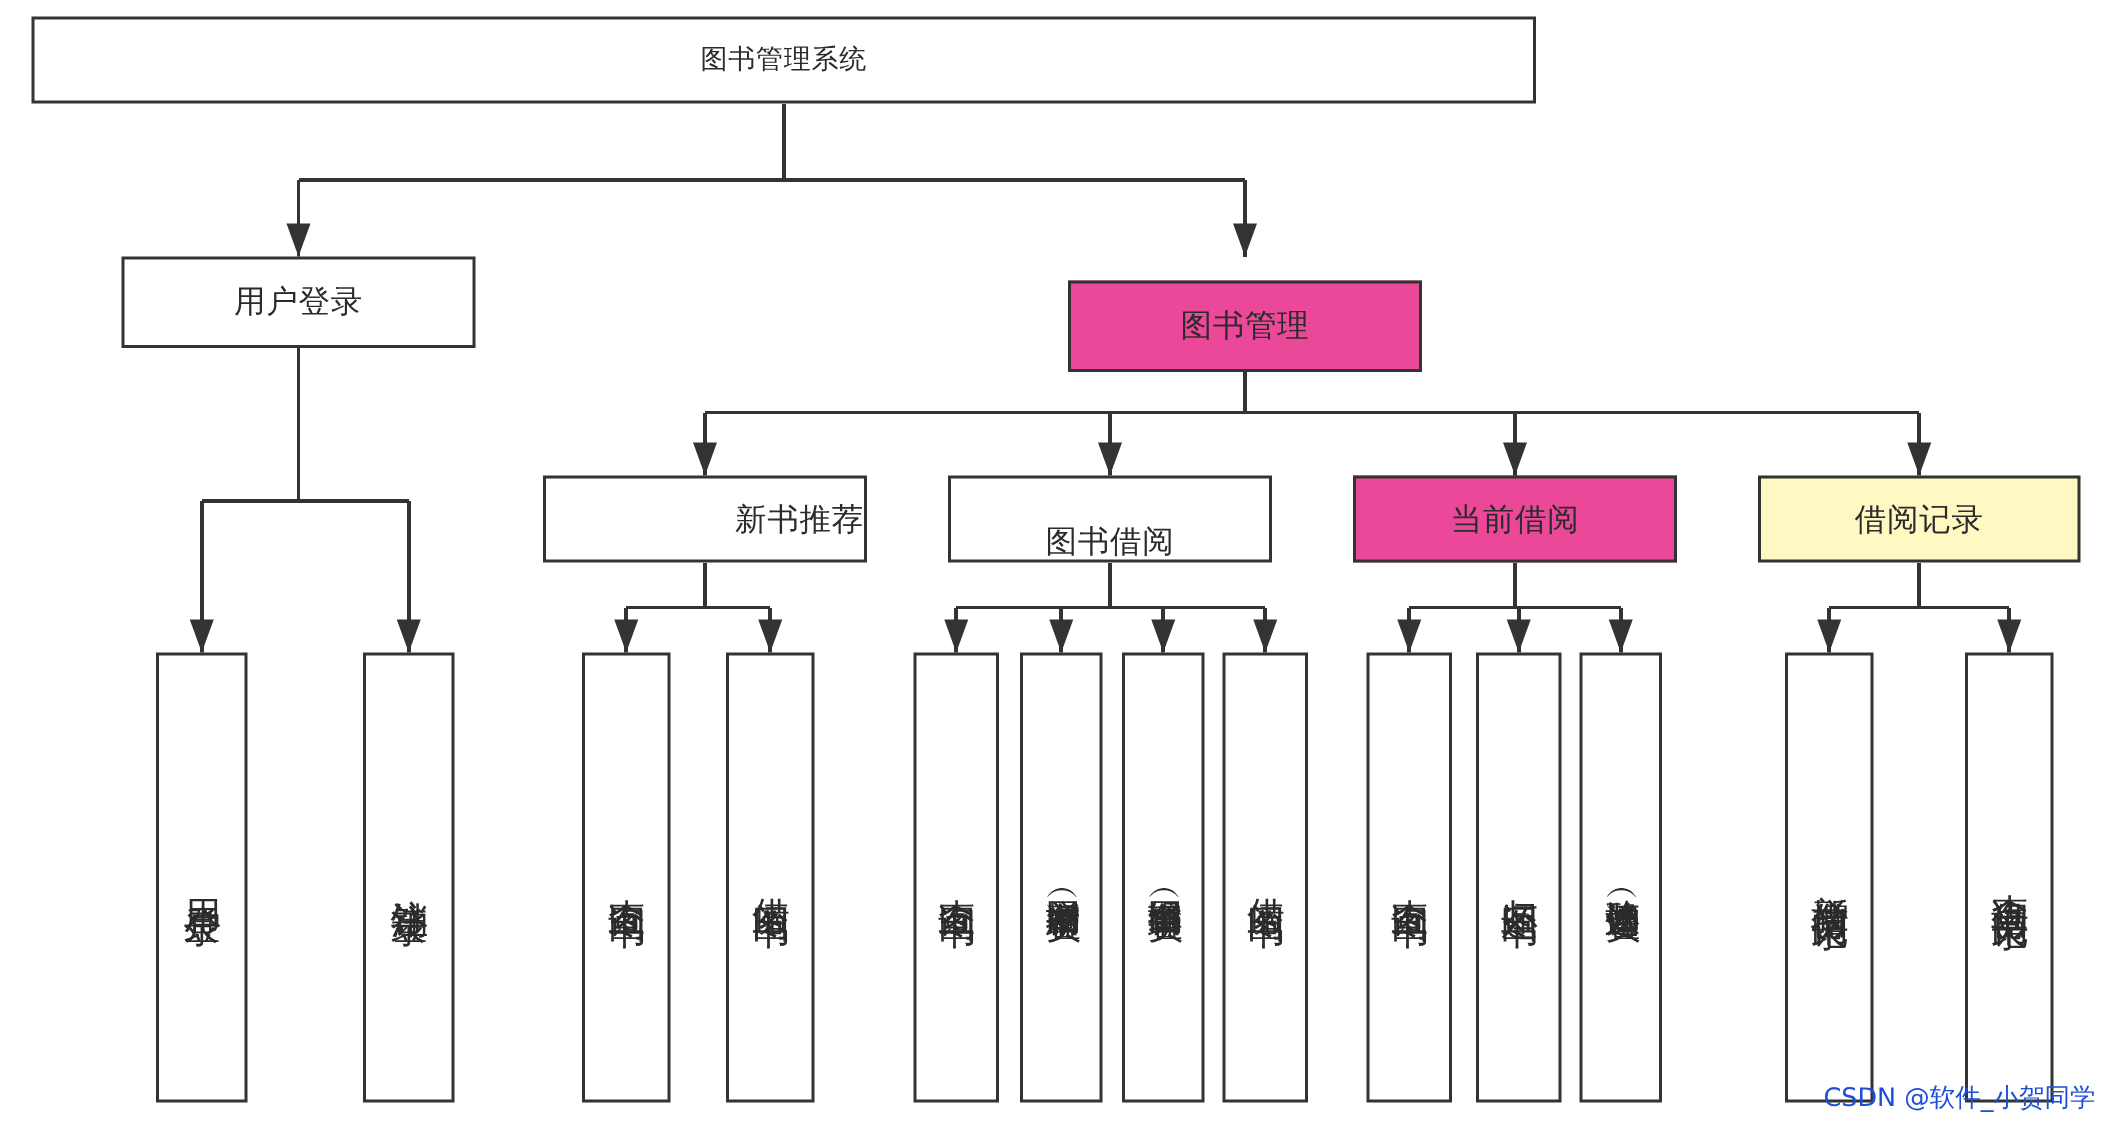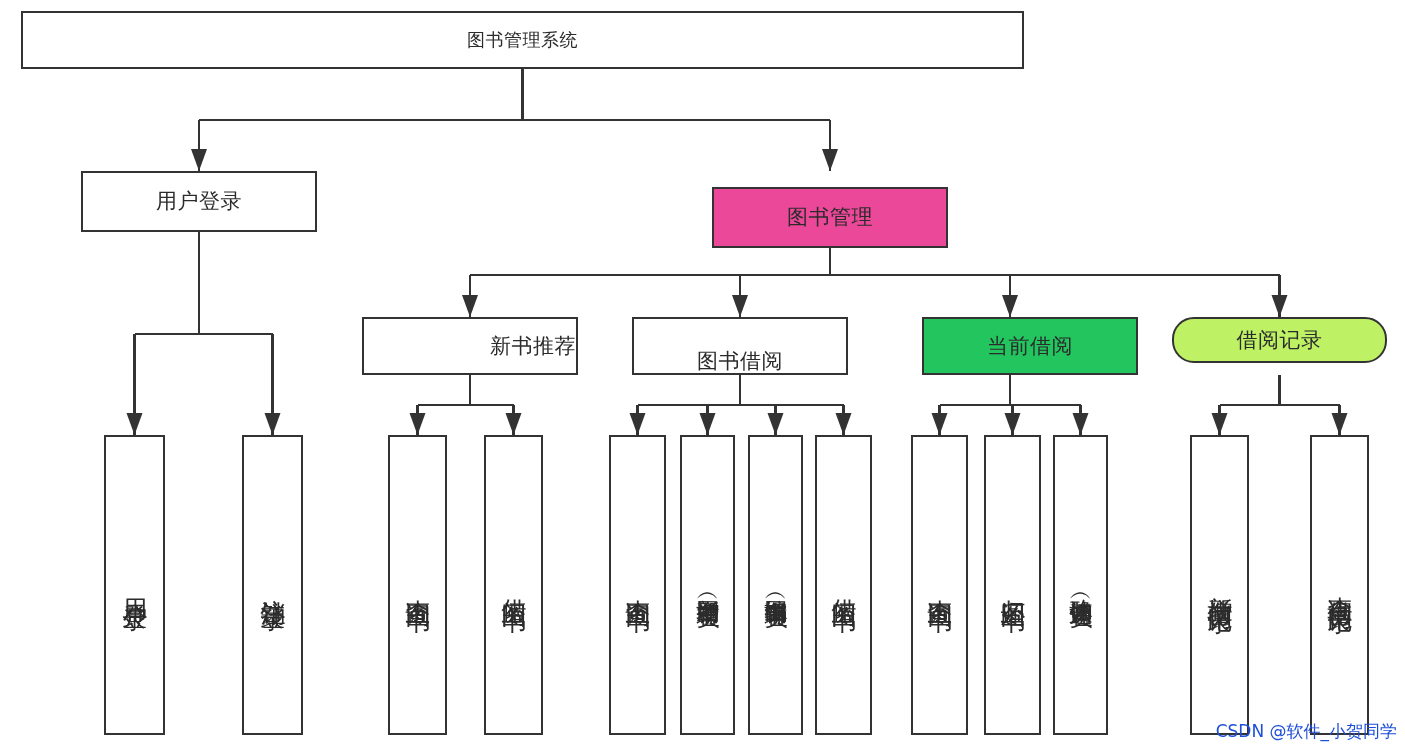--- a/index.html
+++ b/index.html
@@ -146,24 +146,24 @@
       </div>
       <div class="node horiz" style="left: 712px; top: 171px; width: 236px; height: 61px; border-color: rgb(51, 51, 51); background: #ec4899; color: rgb(43, 43, 43); margin-top: 16px;">
         <span class="lbl">图书管理</span>
       </div>
       <div class="node horiz" style="left: 362px; top: 317px; width: 216px; height: 58px; border-color: rgb(51, 51, 51); background: rgb(255, 255, 255); color: rgb(43, 43, 43); justify-content: flex-end;">
         <span class="lbl">新书推荐</span>
       </div>
       <div class="node horiz" style="left: 632px; top: 317px; width: 216px; height: 58px; border-color: rgb(51, 51, 51); background: rgb(255, 255, 255); color: rgb(43, 43, 43); align-items: flex-end;">
         <span class="lbl">图书借阅</span>
       </div>
-      <div class="node horiz" style="left: 902px; top: 317px; width: 216px; height: 58px; border-color: rgb(51, 51, 51); background: #22c55e; color: rgb(43, 43, 43); margin-left: 20px;">
+      <div class="node horiz" style="left: 902px; top: 317px; width: 216px; height: 58px; border-color: rgb(51, 51, 51); background: #ec4899; color: rgb(43, 43, 43);">
         <span class="lbl">当前借阅</span>
       </div>
-      <div class="node horiz" style="left: 1172px; top: 317px; width: 215px; height: 46px; border-color: rgb(51, 51, 51); background: #bef264; color: rgb(43, 43, 43); border-radius: 22px;">
+      <div class="node horiz" style="left: 1172px; top: 317px; width: 215px; height: 58px; border-color: rgb(51, 51, 51); background: #fef9c3; color: rgb(43, 43, 43);">
         <span class="lbl">借阅记录</span>
       </div>
       <div class="node vert" style="left: 104px; top: 435px; width: 61px; height: 300px; border-color: rgb(51, 51, 51); background: rgb(255, 255, 255); color: rgb(43, 43, 43);">
         <span class="lbl">用户登录</span>
       </div>
       <div class="node vert" style="left: 242px; top: 435px; width: 61px; height: 300px; border-color: rgb(51, 51, 51); background: rgb(255, 255, 255); color: rgb(43, 43, 43);">
         <span class="lbl">注销登录</span>
       </div>
       <div class="node vert" style="left: 388px; top: 435px; width: 59px; height: 300px; border-color: rgb(51, 51, 51); background: rgb(255, 255, 255); color: rgb(43, 43, 43);">
         <span class="lbl">查询图书</span>

